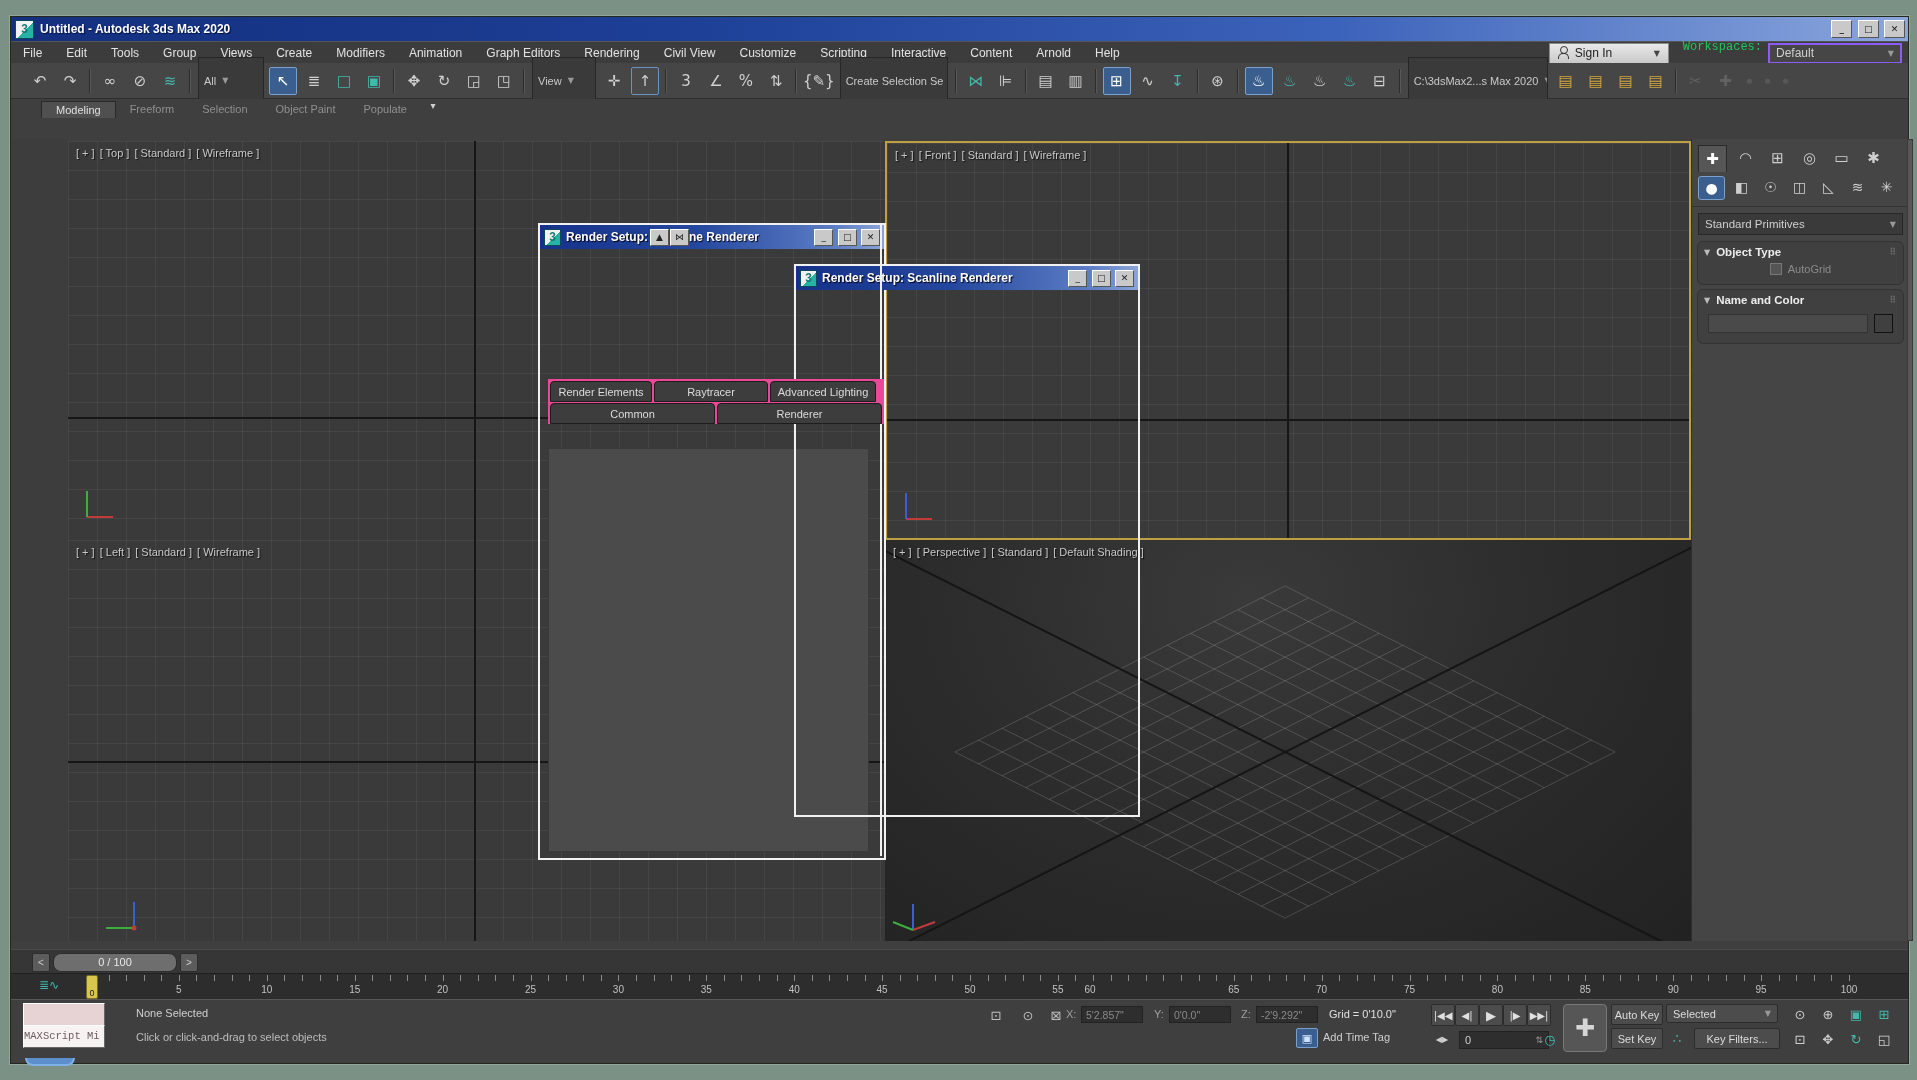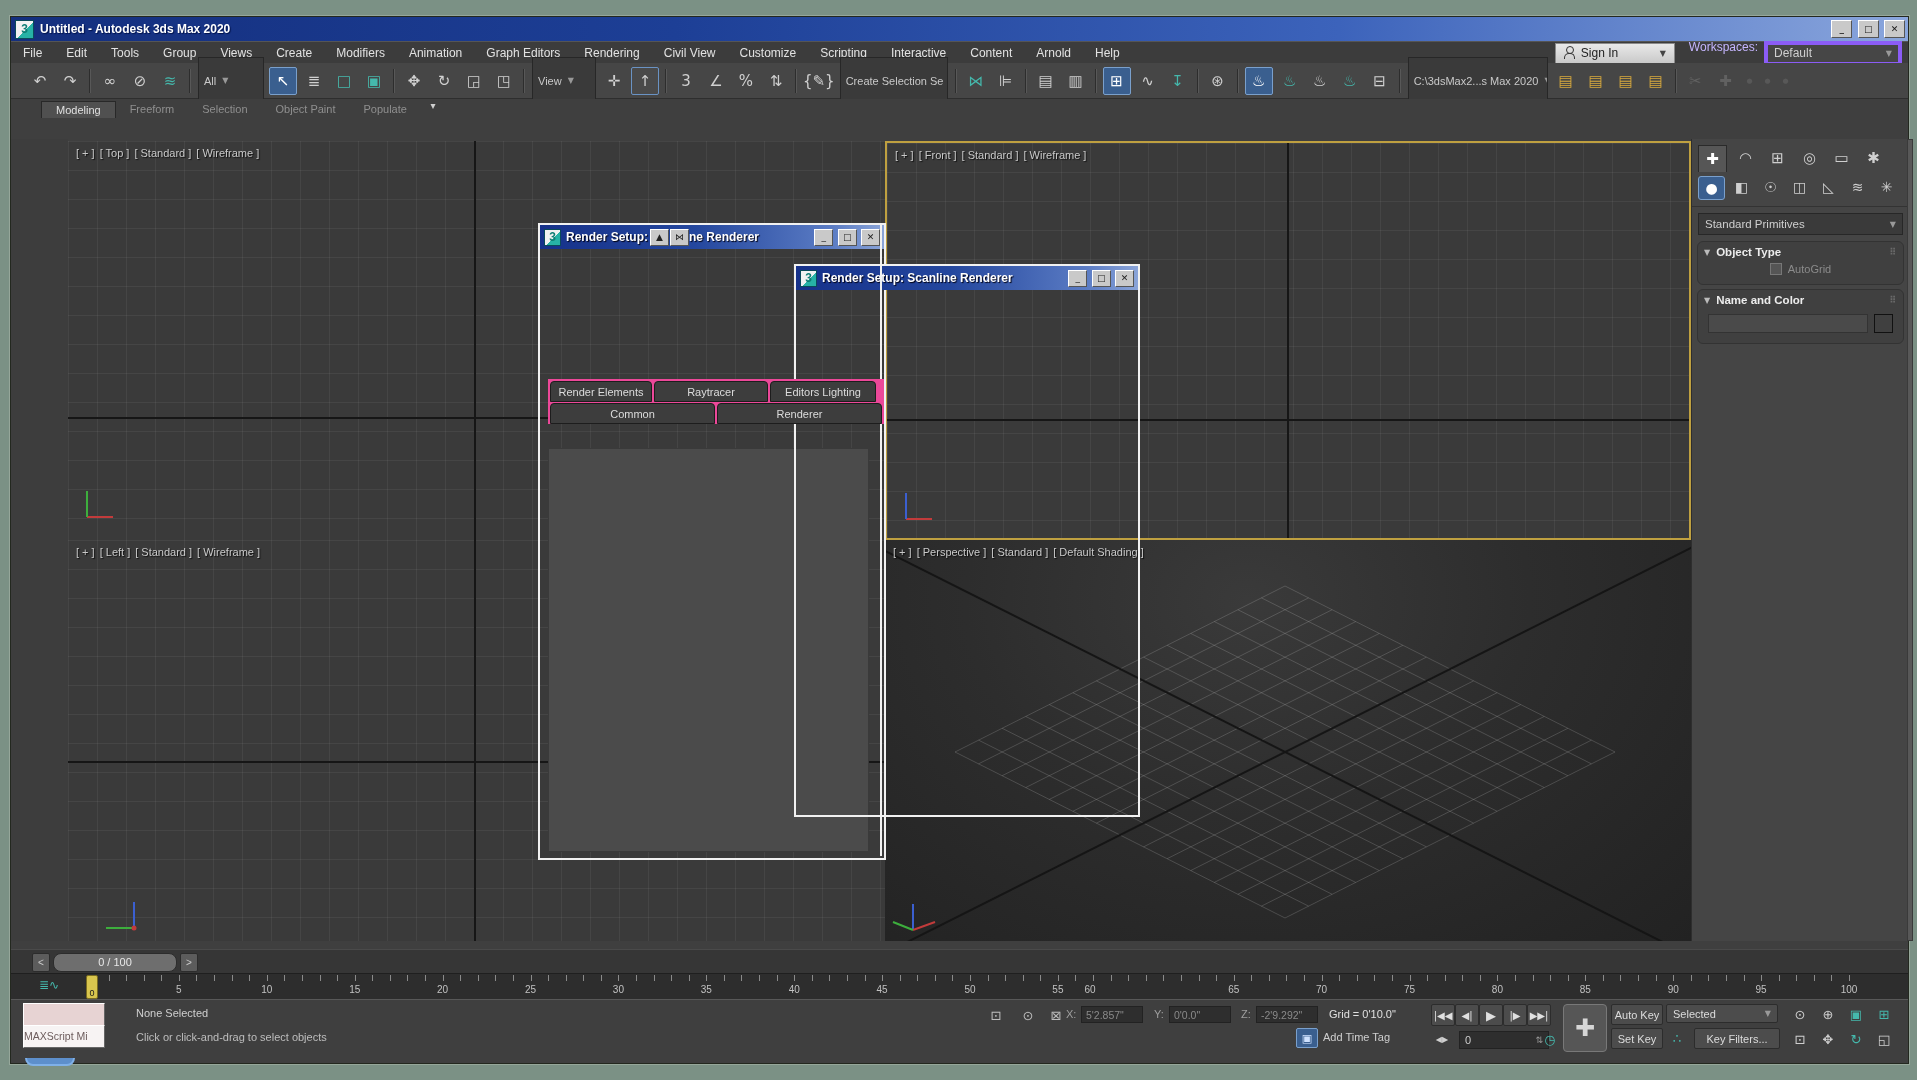--- a/index.html
+++ b/index.html
@@ -10,22 +10,22 @@
   #titlebar{left:0;top:0;width:100%;height:24px;background:linear-gradient(90deg,#142f7e 0%,#1d3f96 35%,#3c63bb 70%,#8aa6dd 100%);display:flex;align-items:center;}
   .applogo{width:17px;height:17px;margin:0 6px 0 4px;background:linear-gradient(135deg,#f2f2f2 55%,#27b2a6 55%);color:#0e7d74;font-weight:bold;font-size:12px;display:flex;align-items:center;justify-content:center;border:1px solid #0a4a5a;}
   .ttext{color:#fff;font-weight:bold;font-size:12px;text-shadow:1px 1px 1px #00124a;}
   .winbtn{width:19px;height:16px;background:#c9c9c9;border:1px solid #fff;border-right-color:#555;border-bottom-color:#555;color:#1a1a1a;font-size:9px;font-weight:bold;display:inline-flex;align-items:center;justify-content:center;margin-left:2px;font-family:"DejaVu Sans",sans-serif;}
   #menubar{left:0;top:24px;width:100%;height:22px;background:#3c3c3c;border-top:1px solid #555;border-bottom:1px solid #2c2c2c;display:flex;align-items:center;}
   .mitem{padding:0 12px;font-size:12px;color:#e2e2e2;line-height:20px;}
   #signin{display:flex;align-items:center;height:19px;background:linear-gradient(#e9e9e9,#c9c9c9);color:#222;padding:0 8px;margin-left:auto;width:102px;border:1px solid #8a8a8a;}
   .person{width:9px;height:5px;border:1.5px solid #333;border-bottom:none;border-radius:5px 5px 0 0;position:relative;margin-right:6px;margin-top:6px;}
   .person:before{content:"";position:absolute;left:1.5px;top:-8px;width:6px;height:6px;border-radius:50%;border:1.5px solid #333;}
   .ddarrow{margin-left:auto;font-size:8px;color:#444;font-family:"DejaVu Sans",sans-serif;}
-  #wslabel{color:#c4b5fd;margin:0 6px 13px 14px;}
-  #wsdd{width:118px;height:17px;background:#464646;border:4px solid #8b5cf6;color:#cfcfcf;display:flex;align-items:center;padding:0 6px;}
+  #wslabel{color:#22c55e;margin:0 6px 13px 14px;font-family:Liberation Mono, monospace;}
+  #wsdd{width:118px;height:17px;background:#464646;border:2px solid #8b5cf6;color:#cfcfcf;display:flex;align-items:center;padding:0 6px;}
   #toolbar{left:0;top:46px;width:100%;height:36px;background:#464646;border-bottom:1px solid #2e2e2e;display:flex;align-items:center;padding-left:14px;box-sizing:border-box;}
   .ticon{min-width:26px;height:26px;margin:0 2px;display:flex;align-items:center;justify-content:center;color:#d0d0d0;font-size:15px;font-family:"DejaVu Sans",sans-serif;border-radius:2px;}
   .ticon.teal{color:#45b8ac;}
   .ticon.gold{color:#d8a93e;}
   .ticon.dis{color:#616161;}
   .ticon.dot{font-size:7px;min-width:14px;color:#585858;}
   .ticon.active{background:#3a5f8f;border:1px solid #7aa0cc;color:#fff;}
   .ticon.frame{border:1px solid #6a93c4;background:#4a4a4a;}
   .tsep{width:1px;height:24px;background:#2d2d2d;border-right:1px solid #585858;margin:0 4px;}
   .tdd{height:19px;background:#3a3a3a;border:1px solid #272727;color:#c9c9c9;font-size:11px;display:flex;align-items:center;padding:13px 5px;margin:0 3px;white-space:nowrap;overflow:hidden;}
@@ -80,21 +80,21 @@
   .sldbtn{width:16px;height:17px;background:#5c5c5c;border:1px solid #2c2c2c;border-radius:2px;color:#ccc;font-size:10px;display:flex;align-items:center;justify-content:center;}
   #sliderpill{width:122px;height:17px;background:#6e6e6e;border:1px solid #2c2c2c;border-radius:8px;color:#e8e8e8;font-size:11px;display:flex;align-items:center;justify-content:center;margin:0 3px;}
   #ruler{left:0;top:956px;width:100%;height:26px;background:#2d2d2d;border-top:1px solid #1f1f1f;}
   .tick{position:absolute;top:1px;width:1px;height:6px;background:#8a8a8a;}
   .ticklabel{position:absolute;top:10px;width:22px;margin-left:-11px;text-align:center;font-size:10px;color:#c2c2c2;}
   #playhead{position:absolute;top:1px;width:10px;height:22px;background:#d9c64e;border:1px solid #7a6c20;border-radius:2px;color:#1a1a1a;font-size:9px;display:flex;align-items:flex-end;justify-content:center;z-index:3;}
   #curveicon{position:absolute;left:28px;top:4px;font-size:12px;color:#45b8ac;font-family:"DejaVu Sans",sans-serif;}
   
   #statusbar{left:0;top:982px;width:100%;height:58px;background:#3f3f3f;border-top:1px solid #585858;}
   #mxs-pink{position:absolute;left:12px;top:3px;width:80px;height:21px;background:#e7d3d3;border:1px solid #fff;border-right-color:#666;border-bottom-color:#666;}
-  #mxs-white{position:absolute;left:12px;top:25px;width:80px;height:21px;background:#f7f3f3;border:1px solid #fff;border-right-color:#666;border-bottom-color:#666;color:#6d5c5c;font-family:Liberation Sans, sans-serif;font-size:10.5px;line-height:20px;white-space:nowrap;overflow:hidden;}
+  #mxs-white{position:absolute;left:12px;top:25px;width:80px;height:21px;background:#f7f3f3;border:1px solid #fff;border-right-color:#666;border-bottom-color:#666;color:#6d5c5c;font-family:Liberation Mono, monospace;font-size:10.5px;line-height:20px;white-space:nowrap;overflow:hidden;}
   .stext{position:absolute;font-size:11px;color:#cfcfcf;white-space:nowrap;}
   .sicon{position:absolute;width:20px;height:18px;display:flex;align-items:center;justify-content:center;color:#bdbdbd;font-size:13px;font-family:"DejaVu Sans",sans-serif;}
   .coordlbl{position:absolute;font-size:11px;color:#9f9f9f;}
   .coordfld{position:absolute;width:52px;height:15px;background:#2e2e2e;border:1px solid #222;color:#8a8a8a;font-size:10.5px;display:flex;align-items:center;padding:0 4px;}
   .pbbtn{position:absolute;height:20px;background:#4c4c4c;border:1px solid #2c2c2c;border-radius:2px;color:#e0e0e0;display:flex;align-items:center;justify-content:center;font-size:10px;font-family:"DejaVu Sans",sans-serif;}
   .keybtn{position:absolute;height:19px;background:#4c4c4c;border:1px solid #2c2c2c;border-radius:2px;color:#dcdcdc;display:flex;align-items:center;justify-content:center;font-size:11px;}
   .navicon{position:absolute;width:22px;height:20px;display:flex;align-items:center;justify-content:center;font-size:13px;color:#cfcfcf;font-family:"DejaVu Sans",sans-serif;}
   .navicon.teal{color:#45b8ac;}
   #addkey{position:absolute;left:1552px;top:4px;width:42px;height:46px;background:#565656;border:1px solid #787878;border-radius:4px;display:flex;align-items:center;justify-content:center;font-size:24px;color:#d6d6d6;font-family:"DejaVu Sans",sans-serif;}
   #framefld{position:absolute;left:1448px;top:31px;width:78px;height:16px;background:#2e2e2e;border:1px solid #222;color:#ccc;font-size:11px;display:flex;align-items:center;padding:0 5px;}
@@ -369,21 +369,21 @@
           <span class="minibtn">✕</span>
         </span>
       </div>
       <div id="dlgback-panel"></div>
     </div>
 
     <div class="abs" id="dlgtabs" style="left:537px;top:362px;width:332px;">
       <div class="dtabrow" id="dtabs1">
           <div class="dtab" style="width: 100px;">Render Elements</div>
           <div class="dtab" style="width: 112px;">Raytracer</div>
-          <div class="dtab" style="width: 104px;">Editors Lighting</div>
+          <div class="dtab" style="width: 104px;">Advanced Lighting</div>
         </div>
       <div class="dtabrow" id="dtabs2" style="margin-top:1px;">
           <div class="dtab" style="flex: 1 1 0%;">Common</div>
           <div class="dtab" style="flex: 1 1 0%;">Renderer</div>
         </div>
     </div>
 
     <div class="abs" id="borderline" style="left:869px;top:206px;width:2px;height:633px;"></div>
 
     <div class="abs" id="cpanel">

